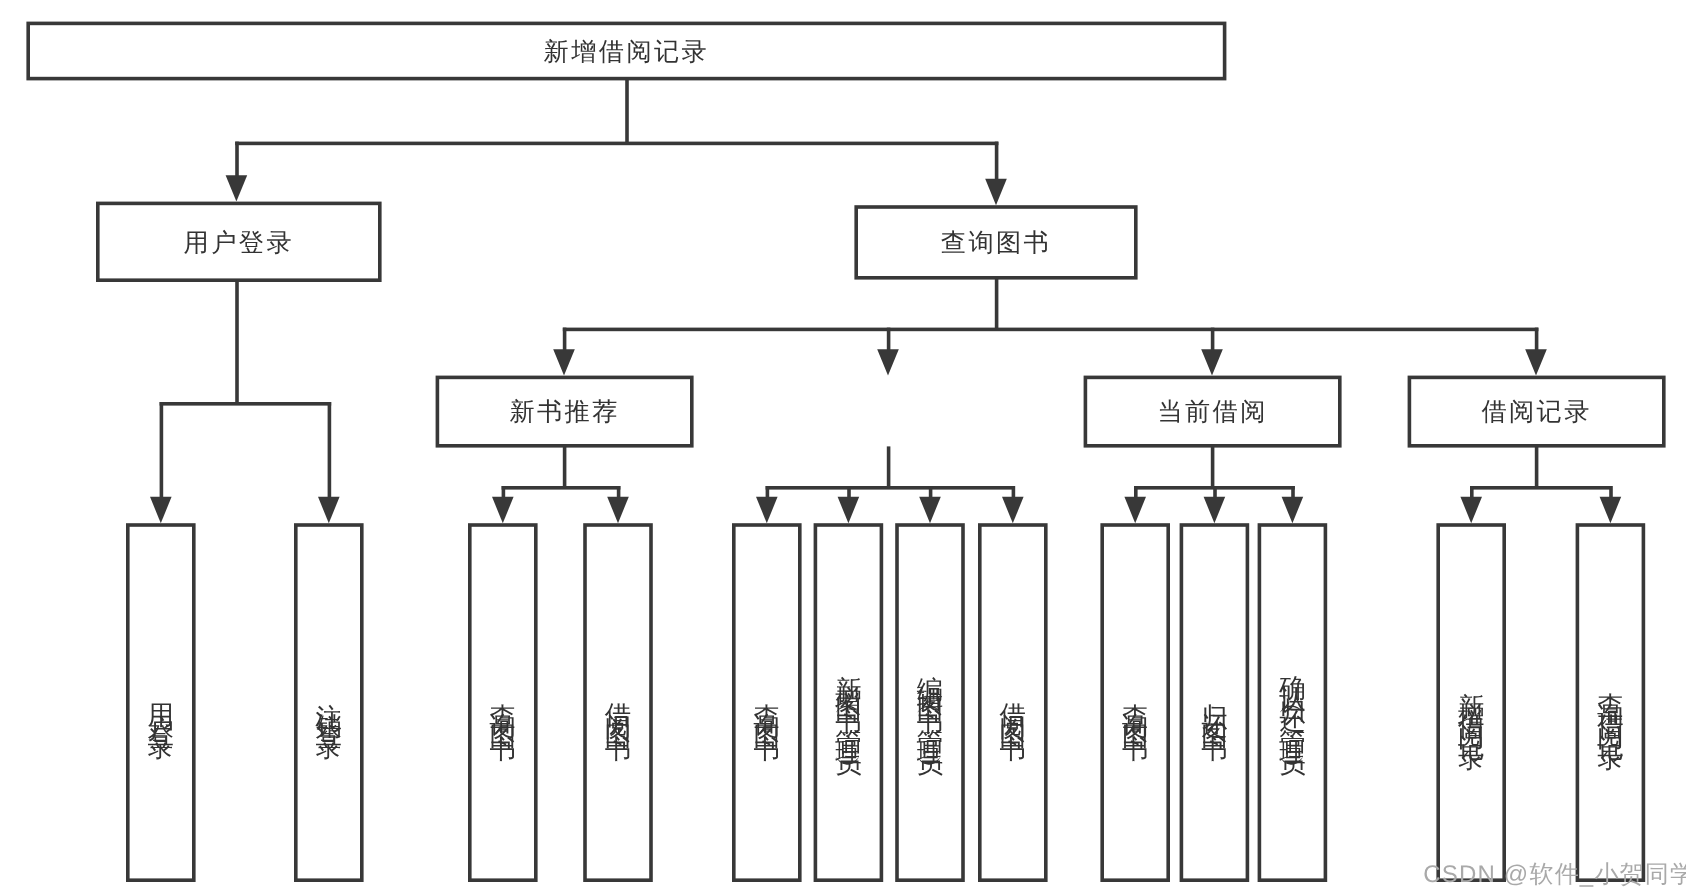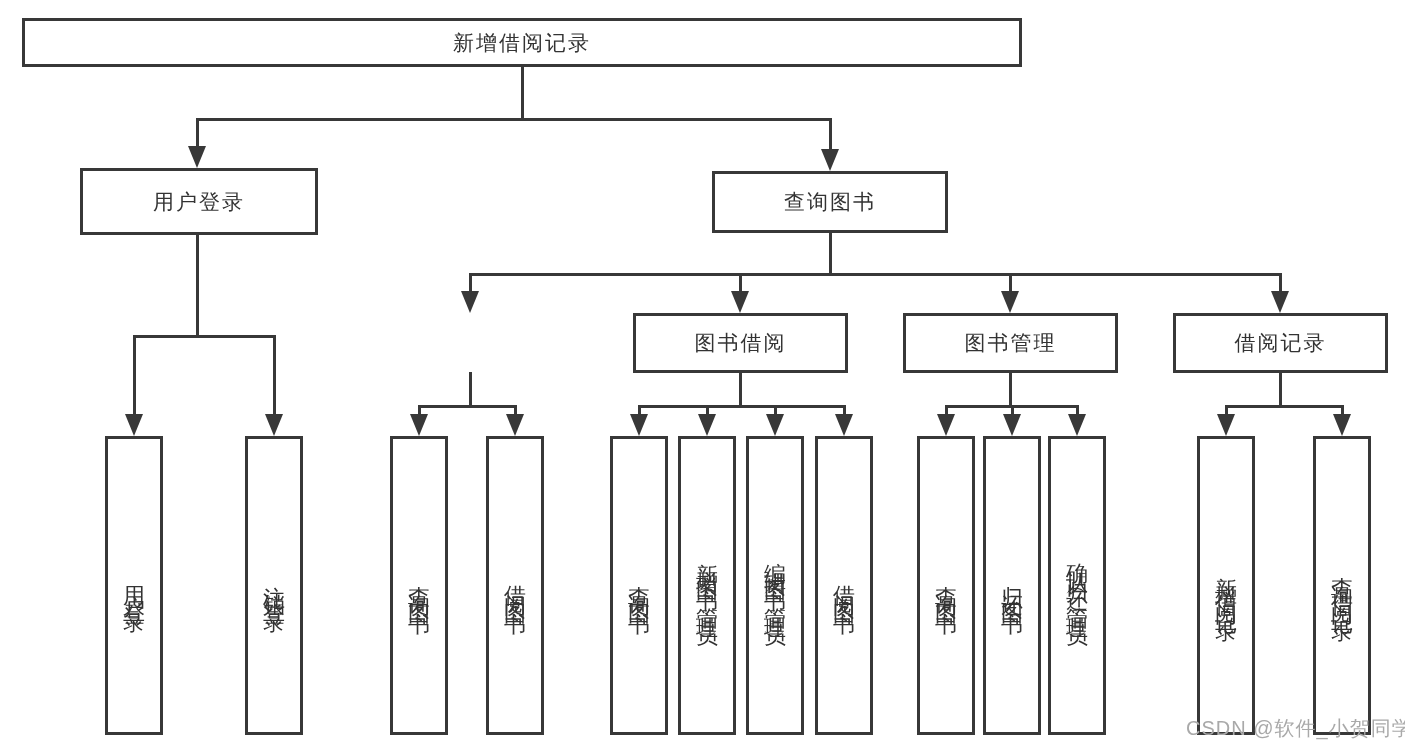--- a/index.html
+++ b/index.html
@@ -91,25 +91,25 @@
   <div class="hline" style="left:468.5px;top:273px;width:813px"></div>
   <div class="vline" style="left:468.5px;top:273px;height:21px"></div>
   <div class="tri" style="left:461px;top:291px"></div>
   <div class="vline" style="left:738.5px;top:273px;height:21px"></div>
   <div class="tri" style="left:731px;top:291px"></div>
   <div class="vline" style="left:1008.5px;top:273px;height:21px"></div>
   <div class="tri" style="left:1001px;top:291px"></div>
   <div class="vline" style="left:1278.5px;top:273px;height:21px"></div>
   <div class="tri" style="left:1271px;top:291px"></div>
 
-  <div class="hbox" style="left:633px;top:313px;width:215px;height:60px">
-    <span>图书借阅</span>
+  <div class="hbox" style="left:363px;top:313px;width:215px;height:60px">
+    <span>新书推荐</span>
   </div>
   <div class="hbox" style="left:903px;top:313px;width:215px;height:60px">
-    <span>图书管理</span>
+    <span>当前借阅</span>
   </div>
   <div class="hbox" style="left:1173px;top:313px;width:215px;height:60px">
     <span>借阅记录</span>
   </div>
 
   <div class="vline" style="left:468.5px;top:372px;height:35px"></div>
   <div class="vline" style="left:738.5px;top:372px;height:35px"></div>
   <div class="vline" style="left:1008.5px;top:372px;height:35px"></div>
   <div class="vline" style="left:1278.5px;top:372px;height:35px"></div>
 

